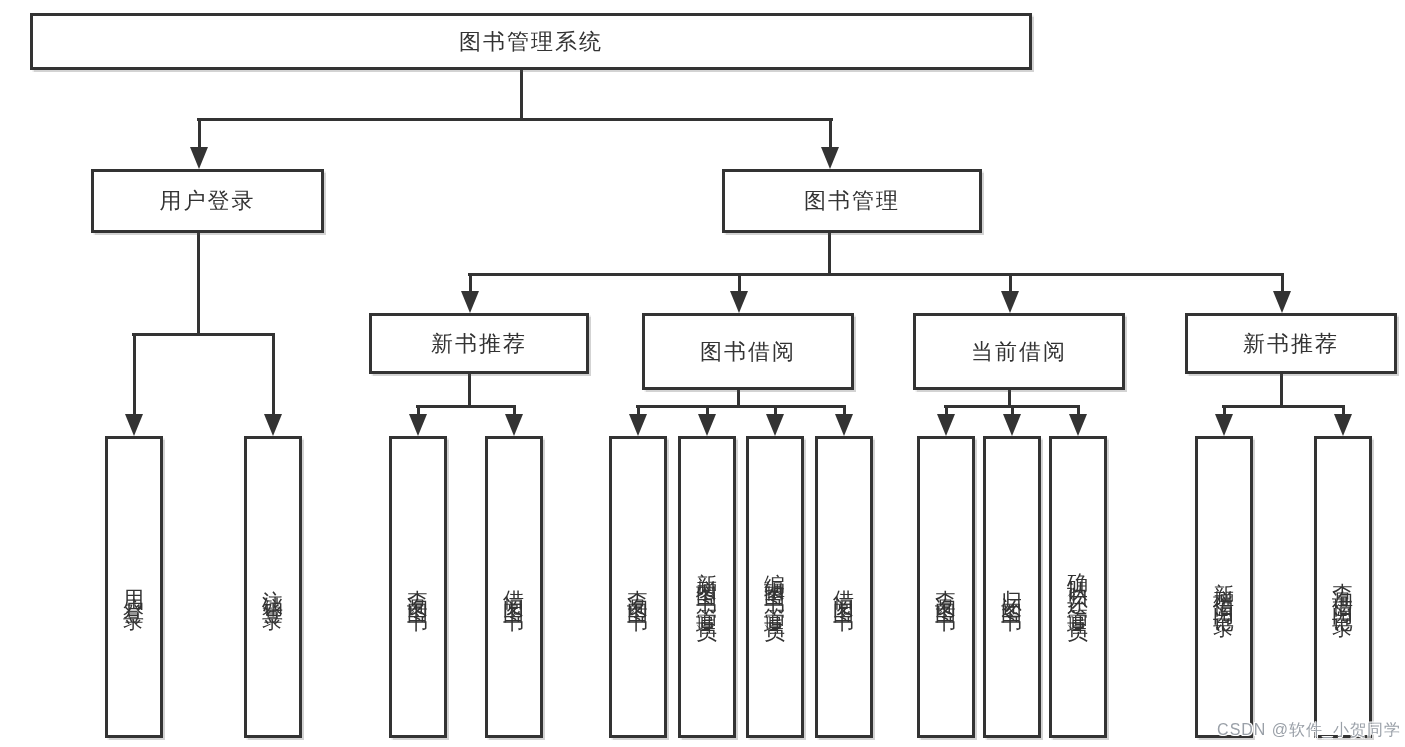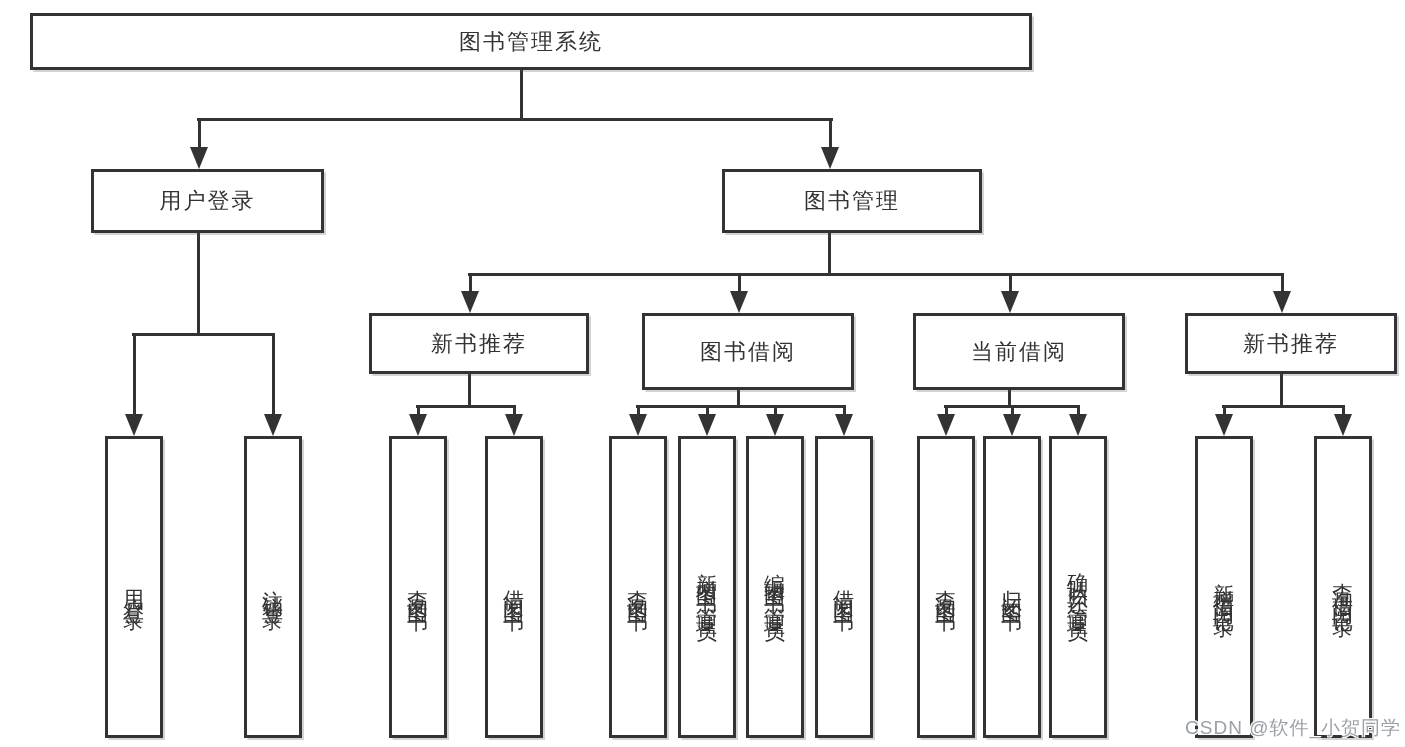--- a/index.html
+++ b/index.html
@@ -45,21 +45,21 @@
     content:"";position:absolute;left:7.5px;top:0;width:3px;
     height:calc(100% - 20px);background:var(--line);
   }
   .drop::after{
     content:"";position:absolute;left:0;bottom:0;width:0;height:0;
     border-left:9px solid transparent;border-right:9px solid transparent;
     border-top:22px solid var(--line);
   }
   .watermark{
     position:absolute;right:4px;bottom:6px;z-index:6;
-    font-size:19px;letter-spacing:1px;color:#9aa0a8;
+    font-size:16px;letter-spacing:1px;color:#9aa0a8;
     text-shadow:1px 1px 0 #ffffff,-1px -1px 0 #ffffff,1px -1px 0 #ffffff,-1px 1px 0 #ffffff;
   }
 </style>
 </head>
 <body>
 
 <div class="stage">
 
   <div class="hnode" style="left:21px;top:13px;width:1002px;height:57px">图书管理系统</div>
 

